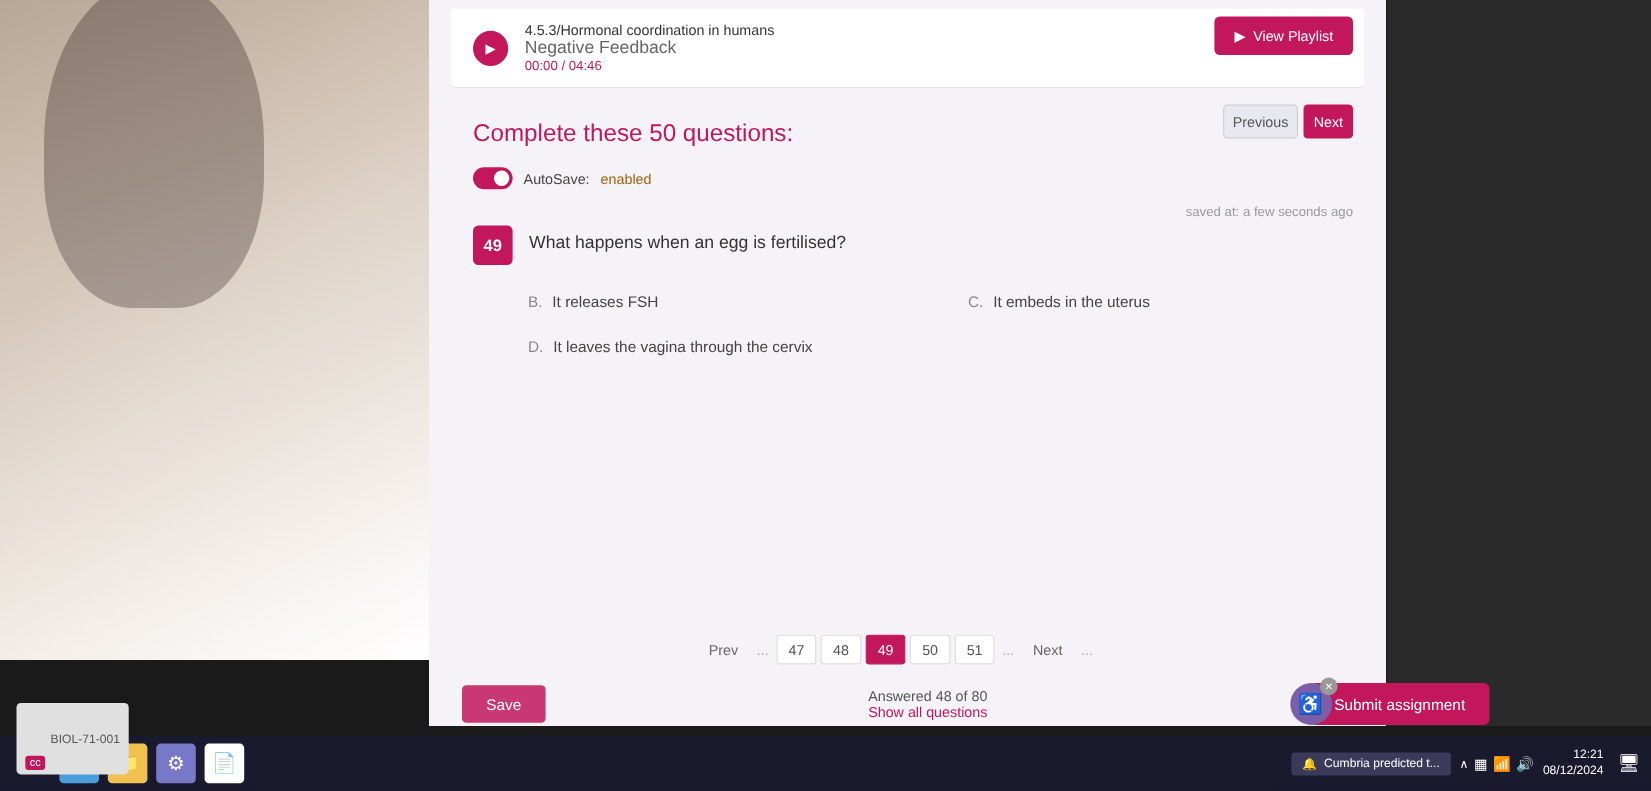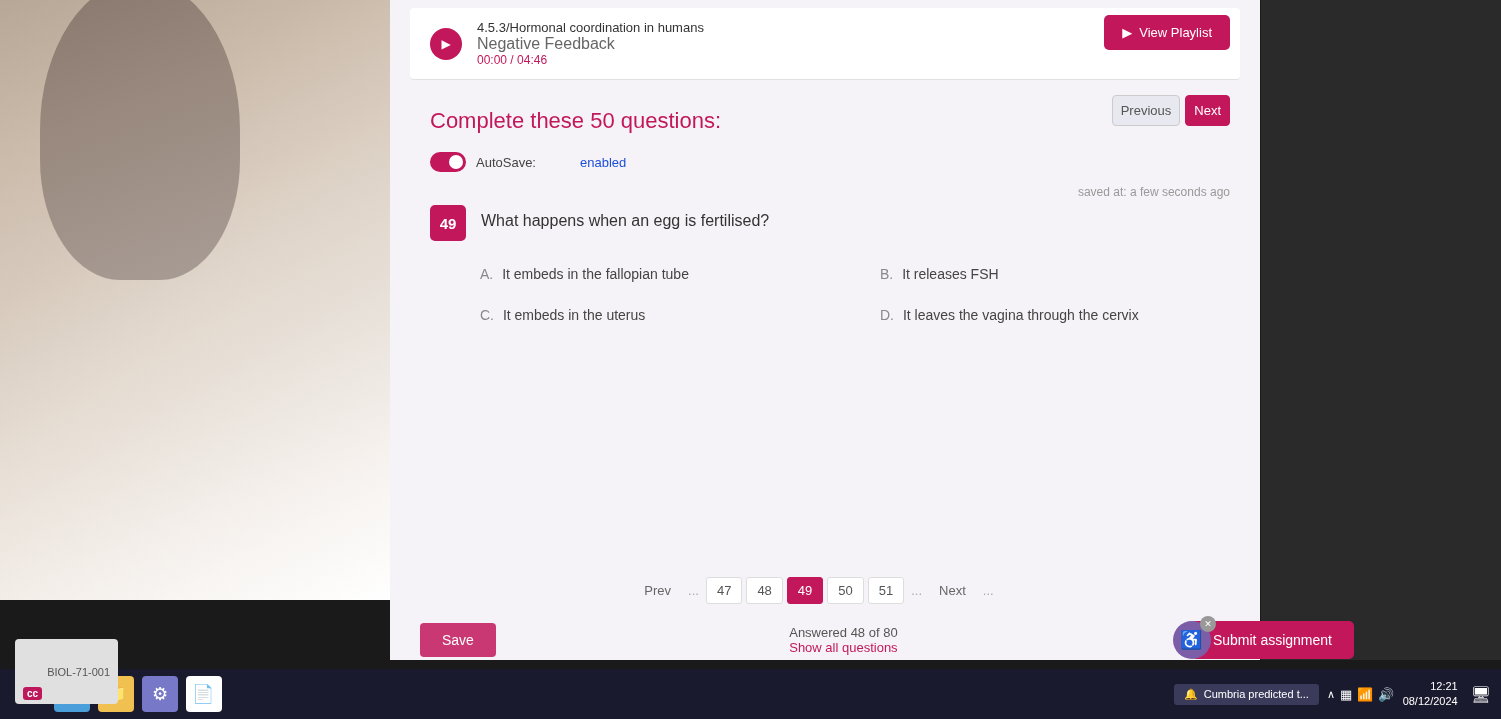--- a/index.html
+++ b/index.html
@@ -52,21 +52,21 @@
       align-items: center;
       gap: 5px;
     }
 
     .cc-icon {
       background: #be185d;
       color: white;
       border-radius: 3px;
       padding: 1px 4px;
       font-size: 10px;
-      font-weight: bold;
+      font-weight: normal;
       margin-top: 44px;
     }
 
     .main-content {
       position: absolute;
       left: 390px;
       top: 0;
       width: 870px;
       height: 660px;
       background: #f5f3f8;
@@ -181,22 +181,21 @@
     .toggle::after {
       content: '';
       position: absolute;
       right: 3px; top: 3px;
       width: 14px; height: 14px;
       background: white;
       border-radius: 50%;
     }
 
     .autosave-enabled {
-      color: #1d4ed8;
-      margin-left: 34px;
+      color: #a16207;
     }
 
     .saved-text {
       position: absolute;
       right: 30px;
       font-size: 12px;
       color: #999;
     }
 
     .question-row {
@@ -481,24 +480,20 @@
   <div class="saved-row">
     <span class="saved-text">saved at: a few seconds ago</span>
   </div>
 
   <div class="question-row">
     <div class="question-number">49</div>
     <div class="question-text">What happens when an egg is fertilised?</div>
   </div>
 
   <div class="answers-grid">
-    <div class="answer-item">
-      <span class="answer-label">A.</span>
-      <span>It embeds in the fallopian tube</span>
-    </div>
     <div class="answer-item">
       <span class="answer-label">B.</span>
       <span>It releases FSH</span>
     </div>
     <div class="answer-item">
       <span class="answer-label">C.</span>
       <span>It embeds in the uterus</span>
     </div>
     <div class="answer-item">
       <span class="answer-label">D.</span>

